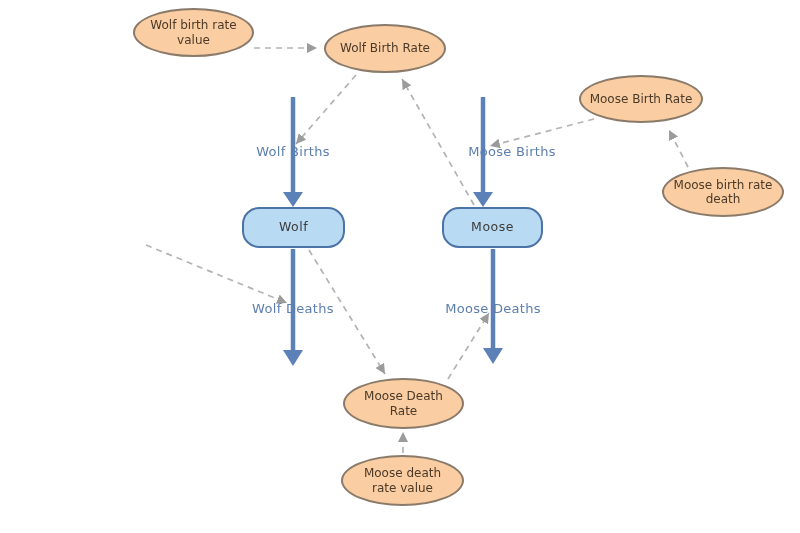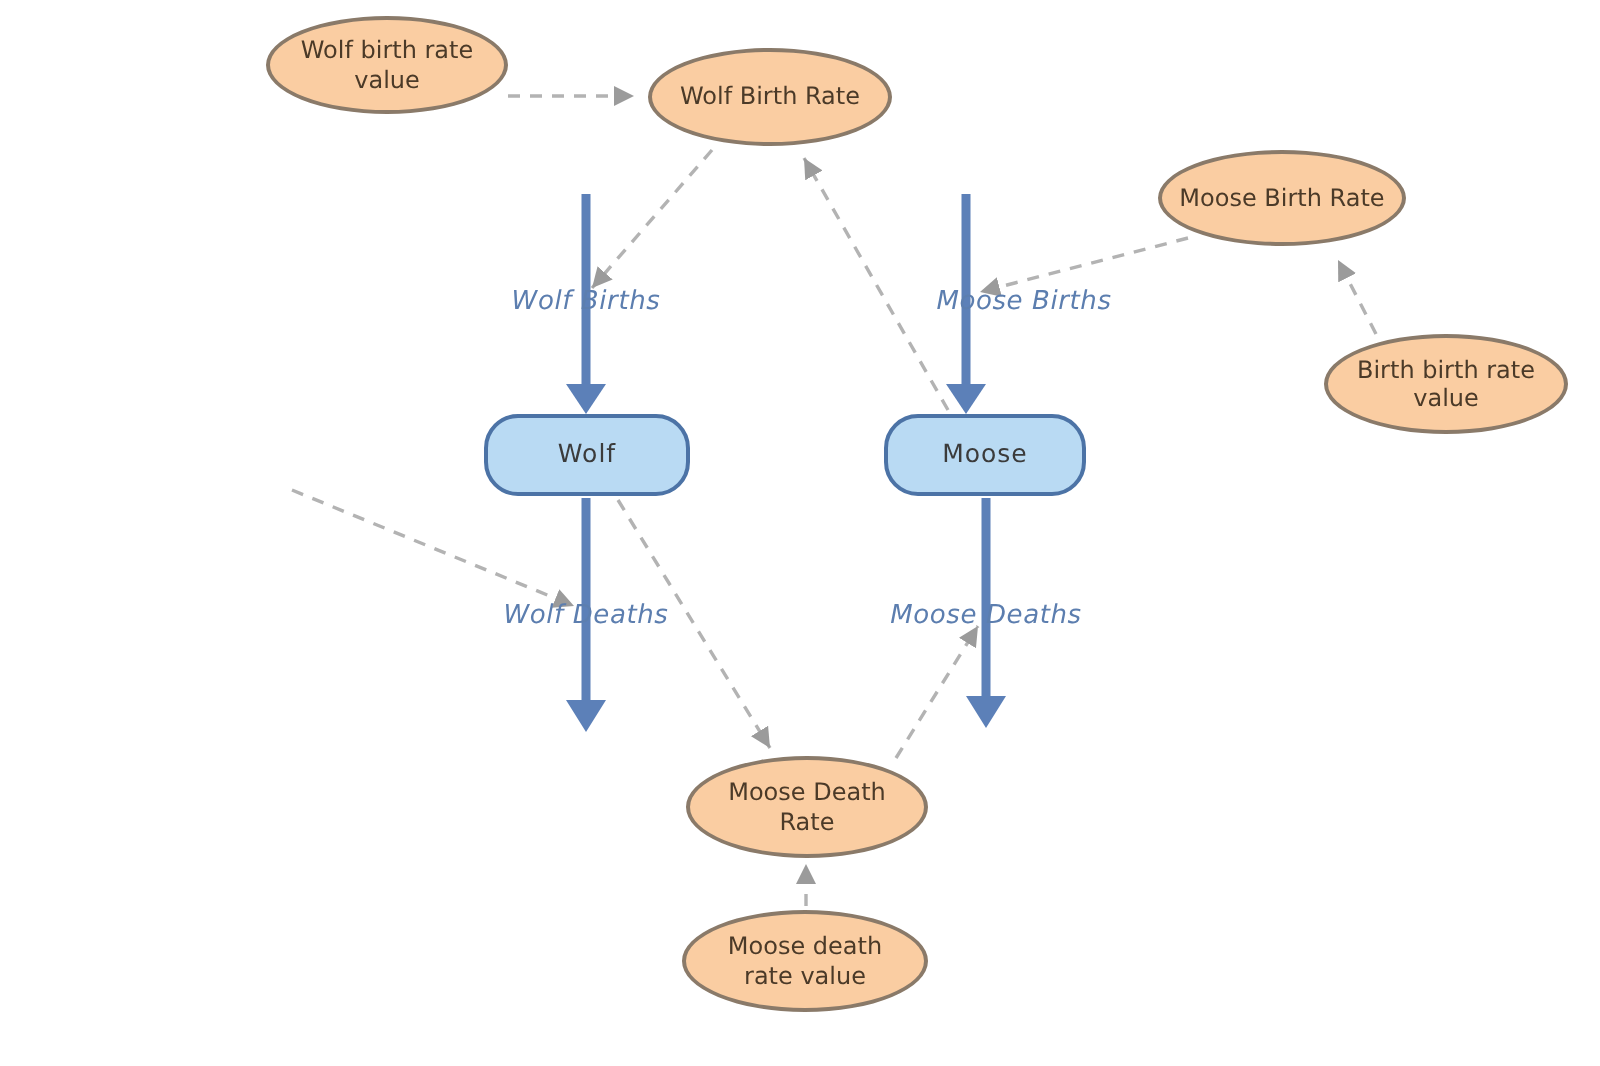--- a/index.html
+++ b/index.html
@@ -49,21 +49,20 @@
     font-size:12.5px;
     letter-spacing:0.5px;
   }
   .flow-label{
     position:absolute;
     transform:translate(-50%,-50%);
     color:var(--flow-label);
     font-size:13px;
     white-space:nowrap;
     letter-spacing:0.3px;
-    font-style:italic;
   }
   svg{display:block;}
   .flow-line{stroke:var(--flow-color);stroke-width:4.5;}
   .flow-head{fill:var(--flow-color);}
   .connector{
     stroke:var(--connector-color);
     stroke-width:1.7;
     stroke-dasharray:6 5;
     fill:none;
   }
@@ -114,21 +113,21 @@
 
   <div class="node ellipse" style="left:324px;top:24px;width:122px;height:49px;">
     <span>Wolf Birth Rate</span>
   </div>
 
   <div class="node ellipse" style="left:579px;top:75px;width:124px;height:48px;justify-content:center;">
     <span>Moose Birth Rate</span>
   </div>
 
   <div class="node ellipse" style="left:662px;top:167px;width:122px;height:50px;">
-    <span>Birth birth rate value</span>
+    <span>Moose birth rate death</span>
   </div>
 
 
   <div class="node ellipse wrap-narrow" style="left:343px;top:378px;width:121px;height:51px;">
     <span>Moose Death Rate</span>
   </div>
 
   <div class="node ellipse" style="left:341px;top:455px;width:123px;height:51px;">
     <span>Moose death rate value</span>
   </div>

